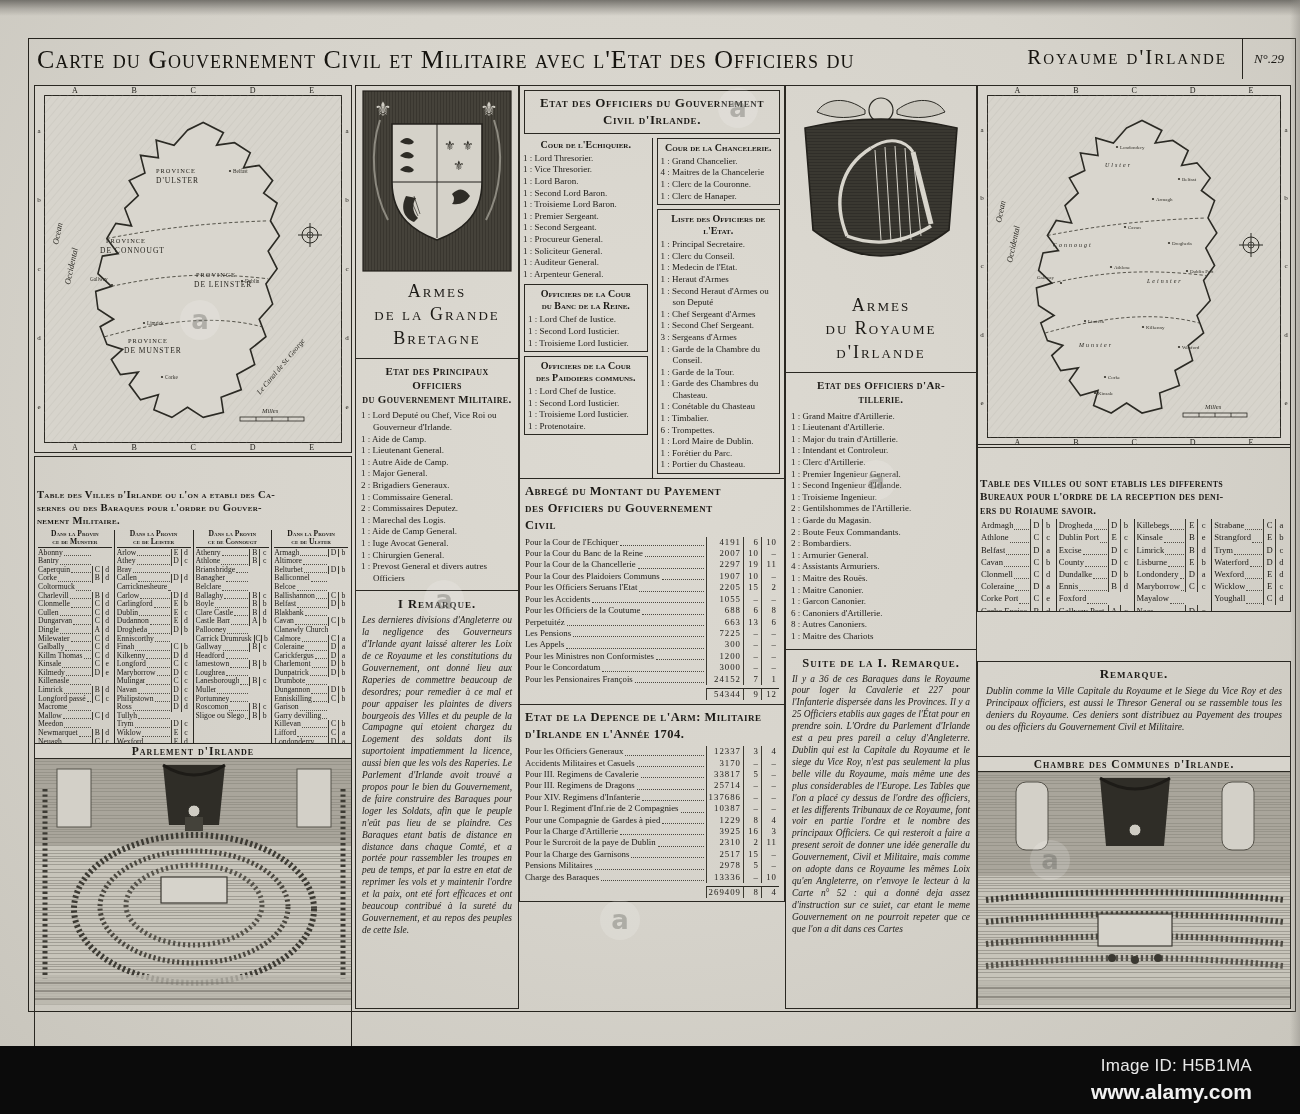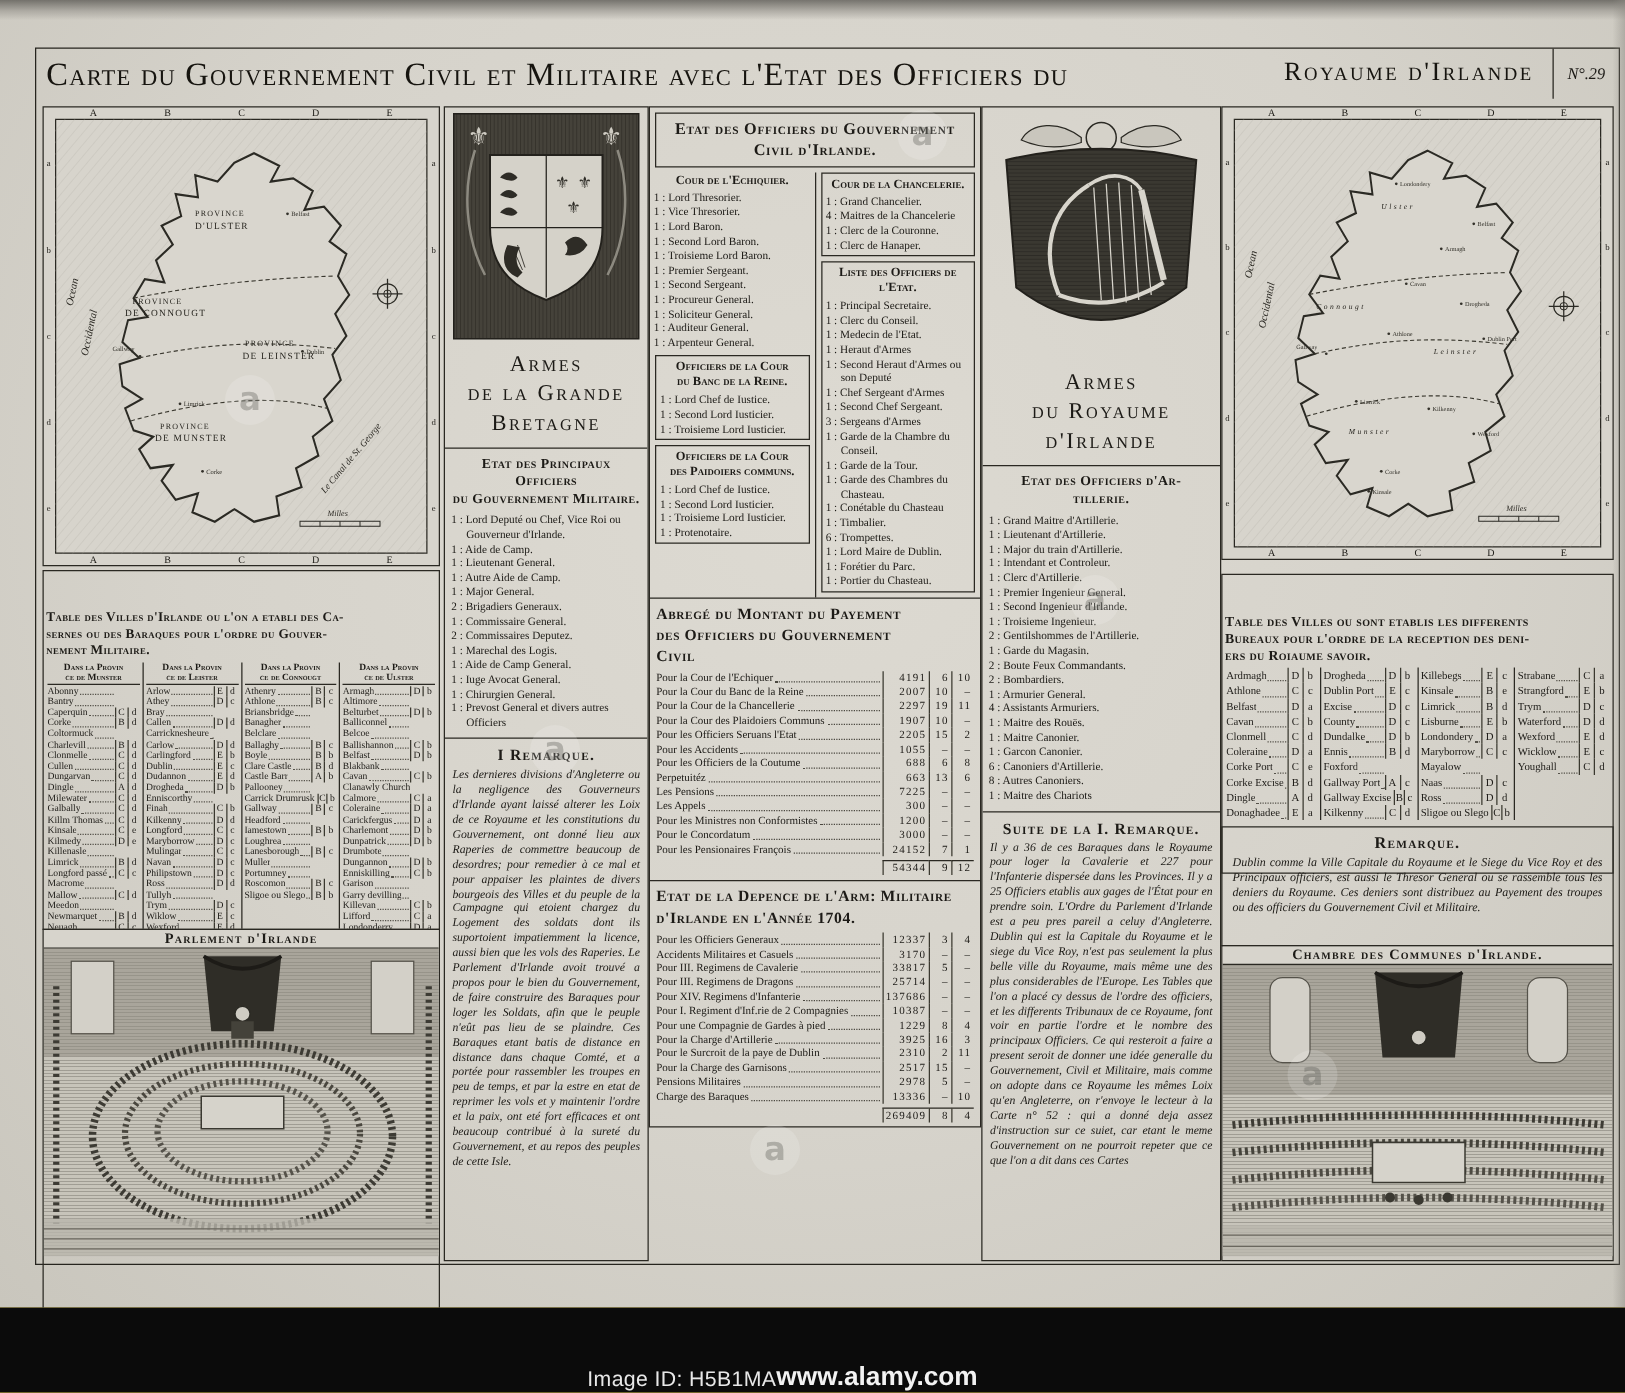--- a/index.html
+++ b/index.html
@@ -83,21 +83,21 @@
 
   
   .engr{position:absolute;}
   .engr-cap{font-variant:small-caps;font-weight:bold;text-align:center;font-size:11.5px;letter-spacing:1px;
             border-bottom:1.2px solid #2a2822;padding:1px 0;background:#d7d4cc;}
   .engr-body{position:relative;width:100%;background:
       repeating-linear-gradient(0deg, rgba(58,55,48,.28) 0 .8px, rgba(0,0,0,0) .8px 2.7px),#c7c4ba;}
 
   
   .bar{position:absolute;left:0;top:1046px;width:1300px;height:68px;background:#0b0b0b;color:#f2f2f2;
-       font-family:"Liberation Sans","DejaVu Sans",sans-serif;display:flex;
+       font-family:"Liberation Sans","DejaVu Sans",sans-serif;display:flex;flex-direction:column;
        justify-content:center;align-items:flex-end;padding-right:48px;box-sizing:border-box;}
   .bar .id{font-size:17px;color:#e8e8e8;letter-spacing:.3px;}
   .bar .site{font-size:21px;font-weight:bold;margin-top:4px;}
   .wm{position:absolute;width:40px;height:40px;border-radius:50%;background:rgba(255,255,255,.16);
       display:flex;align-items:center;justify-content:center;
       font-family:"DejaVu Sans",sans-serif;font-weight:bold;font-size:26px;color:rgba(90,88,82,.35);pointer-events:none;}
 </style>
 </head>
 <body>
 
@@ -1356,21 +1356,21 @@
          <rect x="0" y="216" width="318" height="30" fill="#b9b6ad" opacity=".8"></rect>
          <g stroke="#6a675e" stroke-width="1">
            <line x1="0" y1="224" x2="318" y2="224"></line>
                 <line x1="0" y1="232" x2="318" y2="232"></line>
                 <line x1="0" y1="240" x2="318" y2="240"></line>
          </g>
        </svg>
      </div>
    </div>
 
-   <div class="box bt" style="left:948px;top:420px;width:314px;height:240px;">
+   <div class="box bt" style="left:948px;top:405px;width:314px;height:168px;">
      <div class="vt-title" style="font-size:11px;">
        <div>Table des Villes ou sont etablis les differents</div>
        <div>Bureaux pour l'ordre de la reception des deni-</div>
        <div>ers du Roiaume savoir.</div>
      </div>
      <div class="vt-cols">
        <div class="vt-col">
          <div>
                 <div class="trow">
                   <span class="tn">Ardmagh</span>

